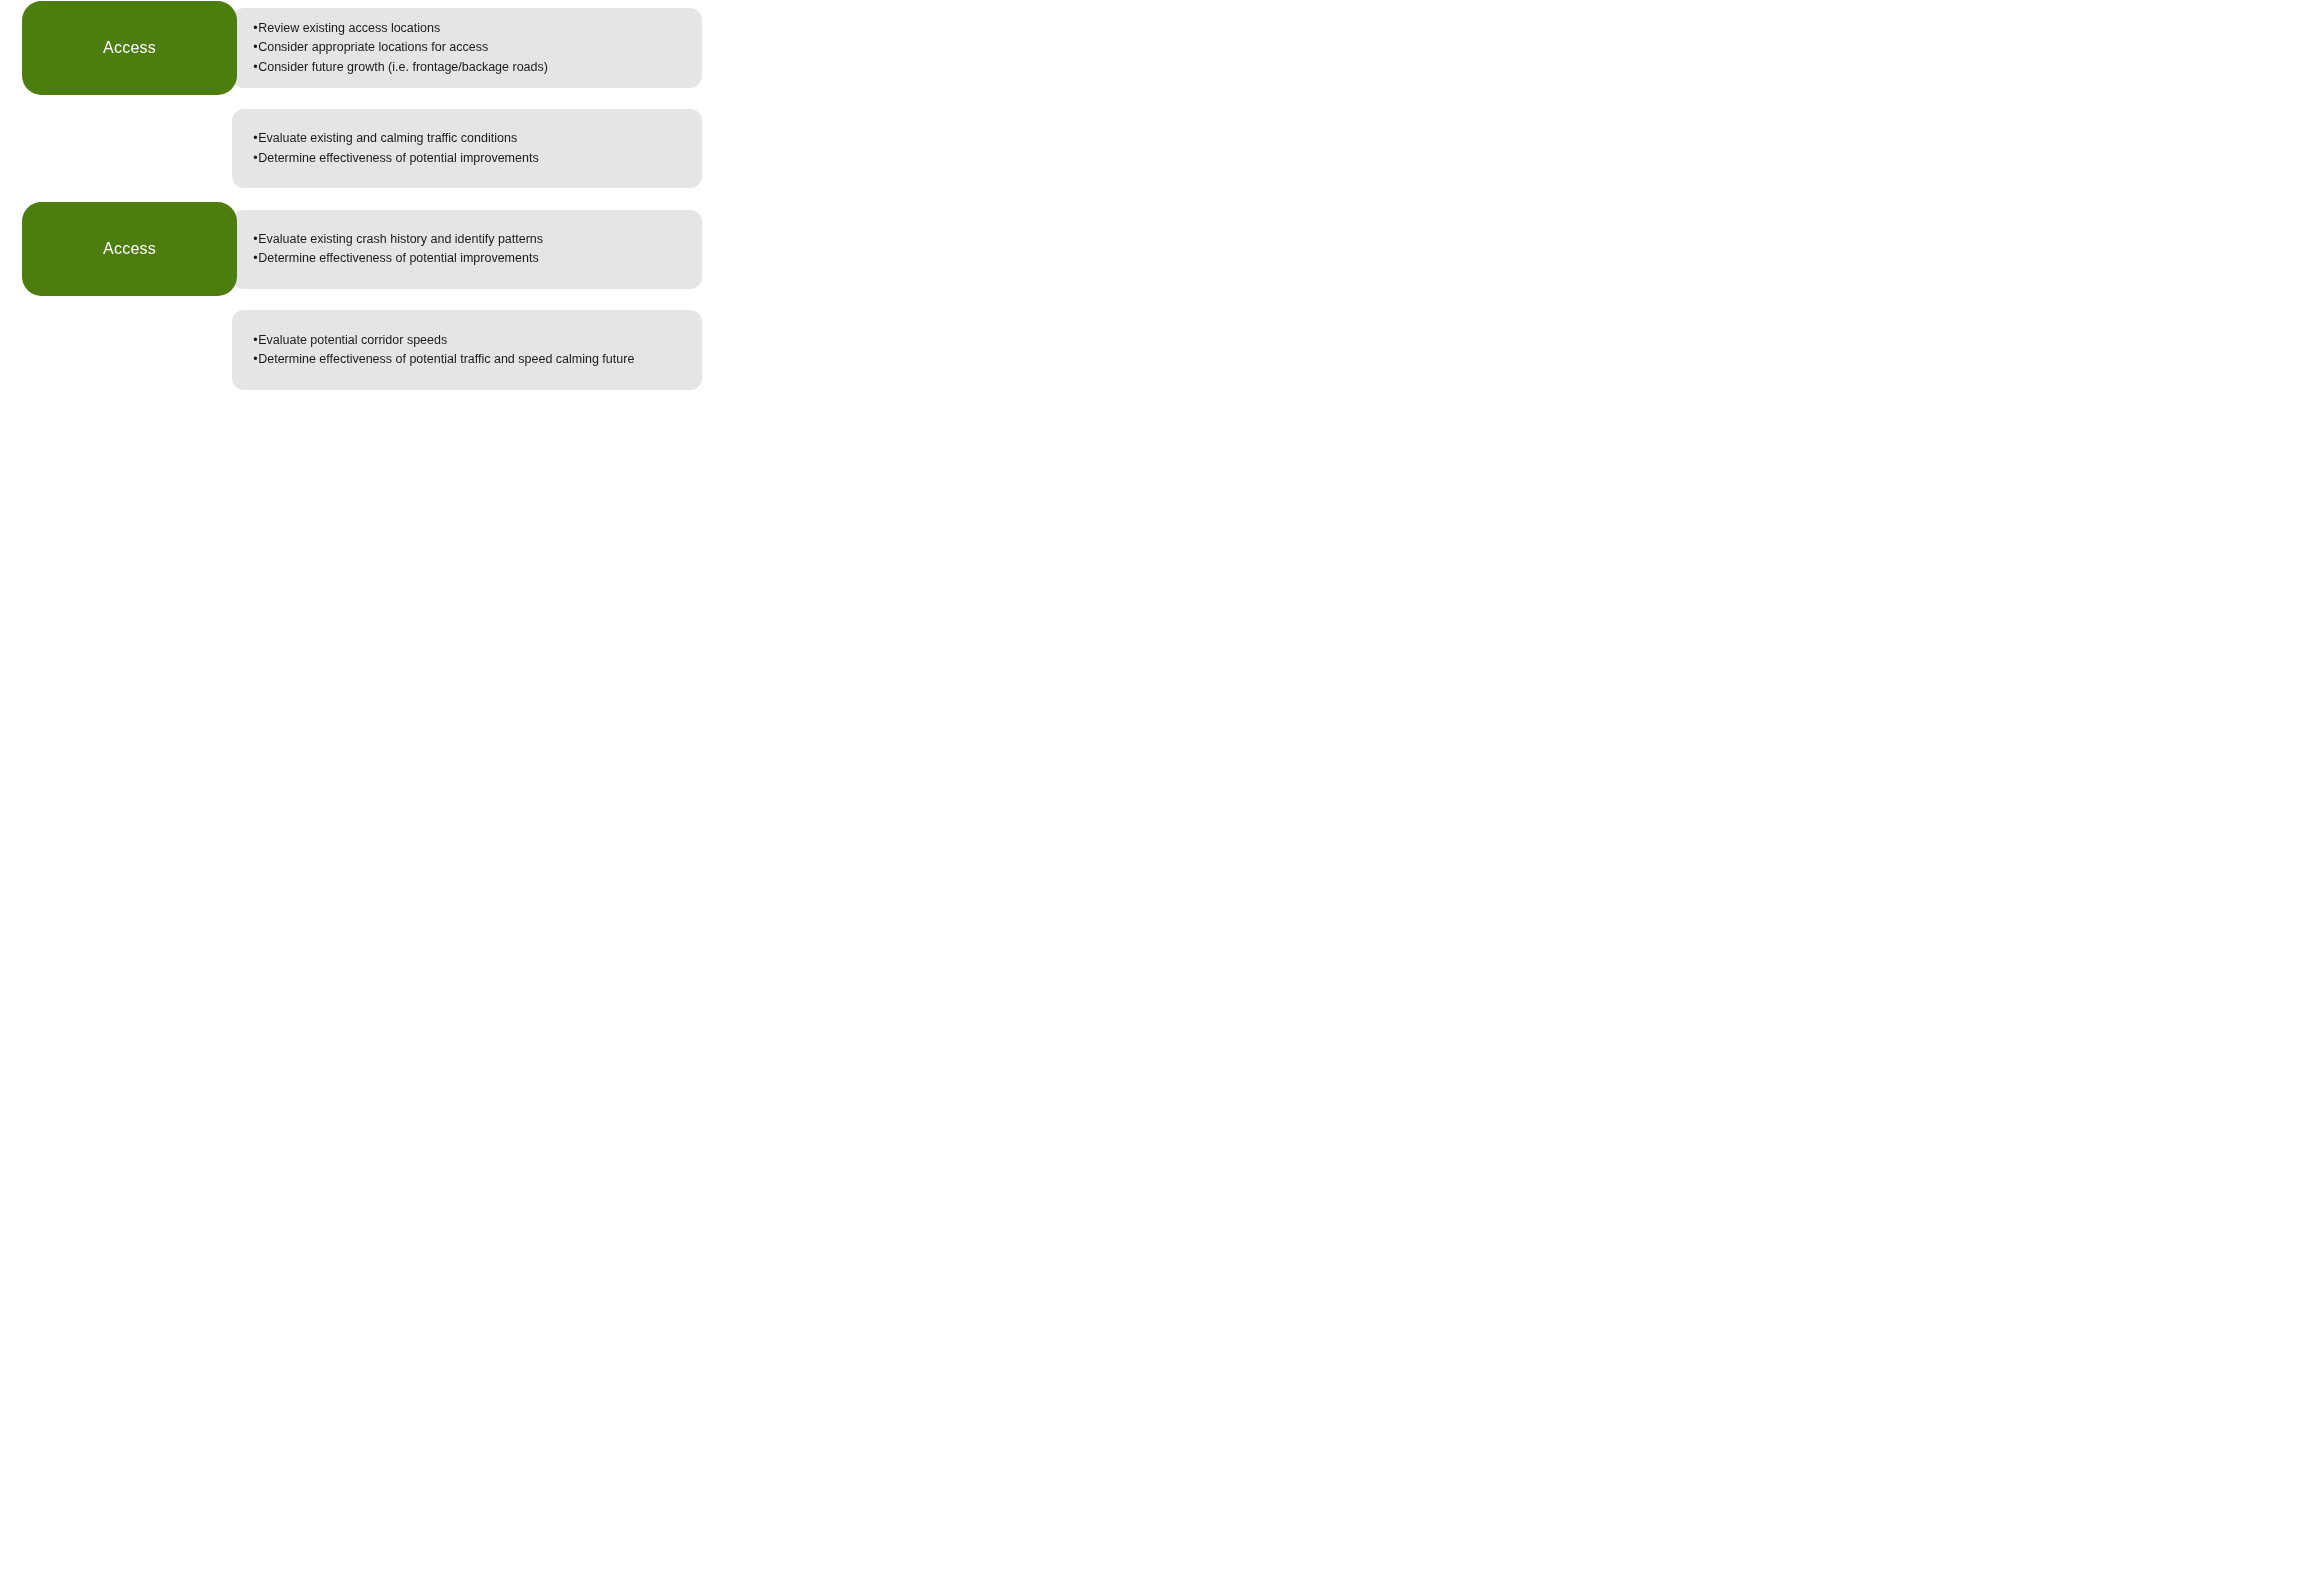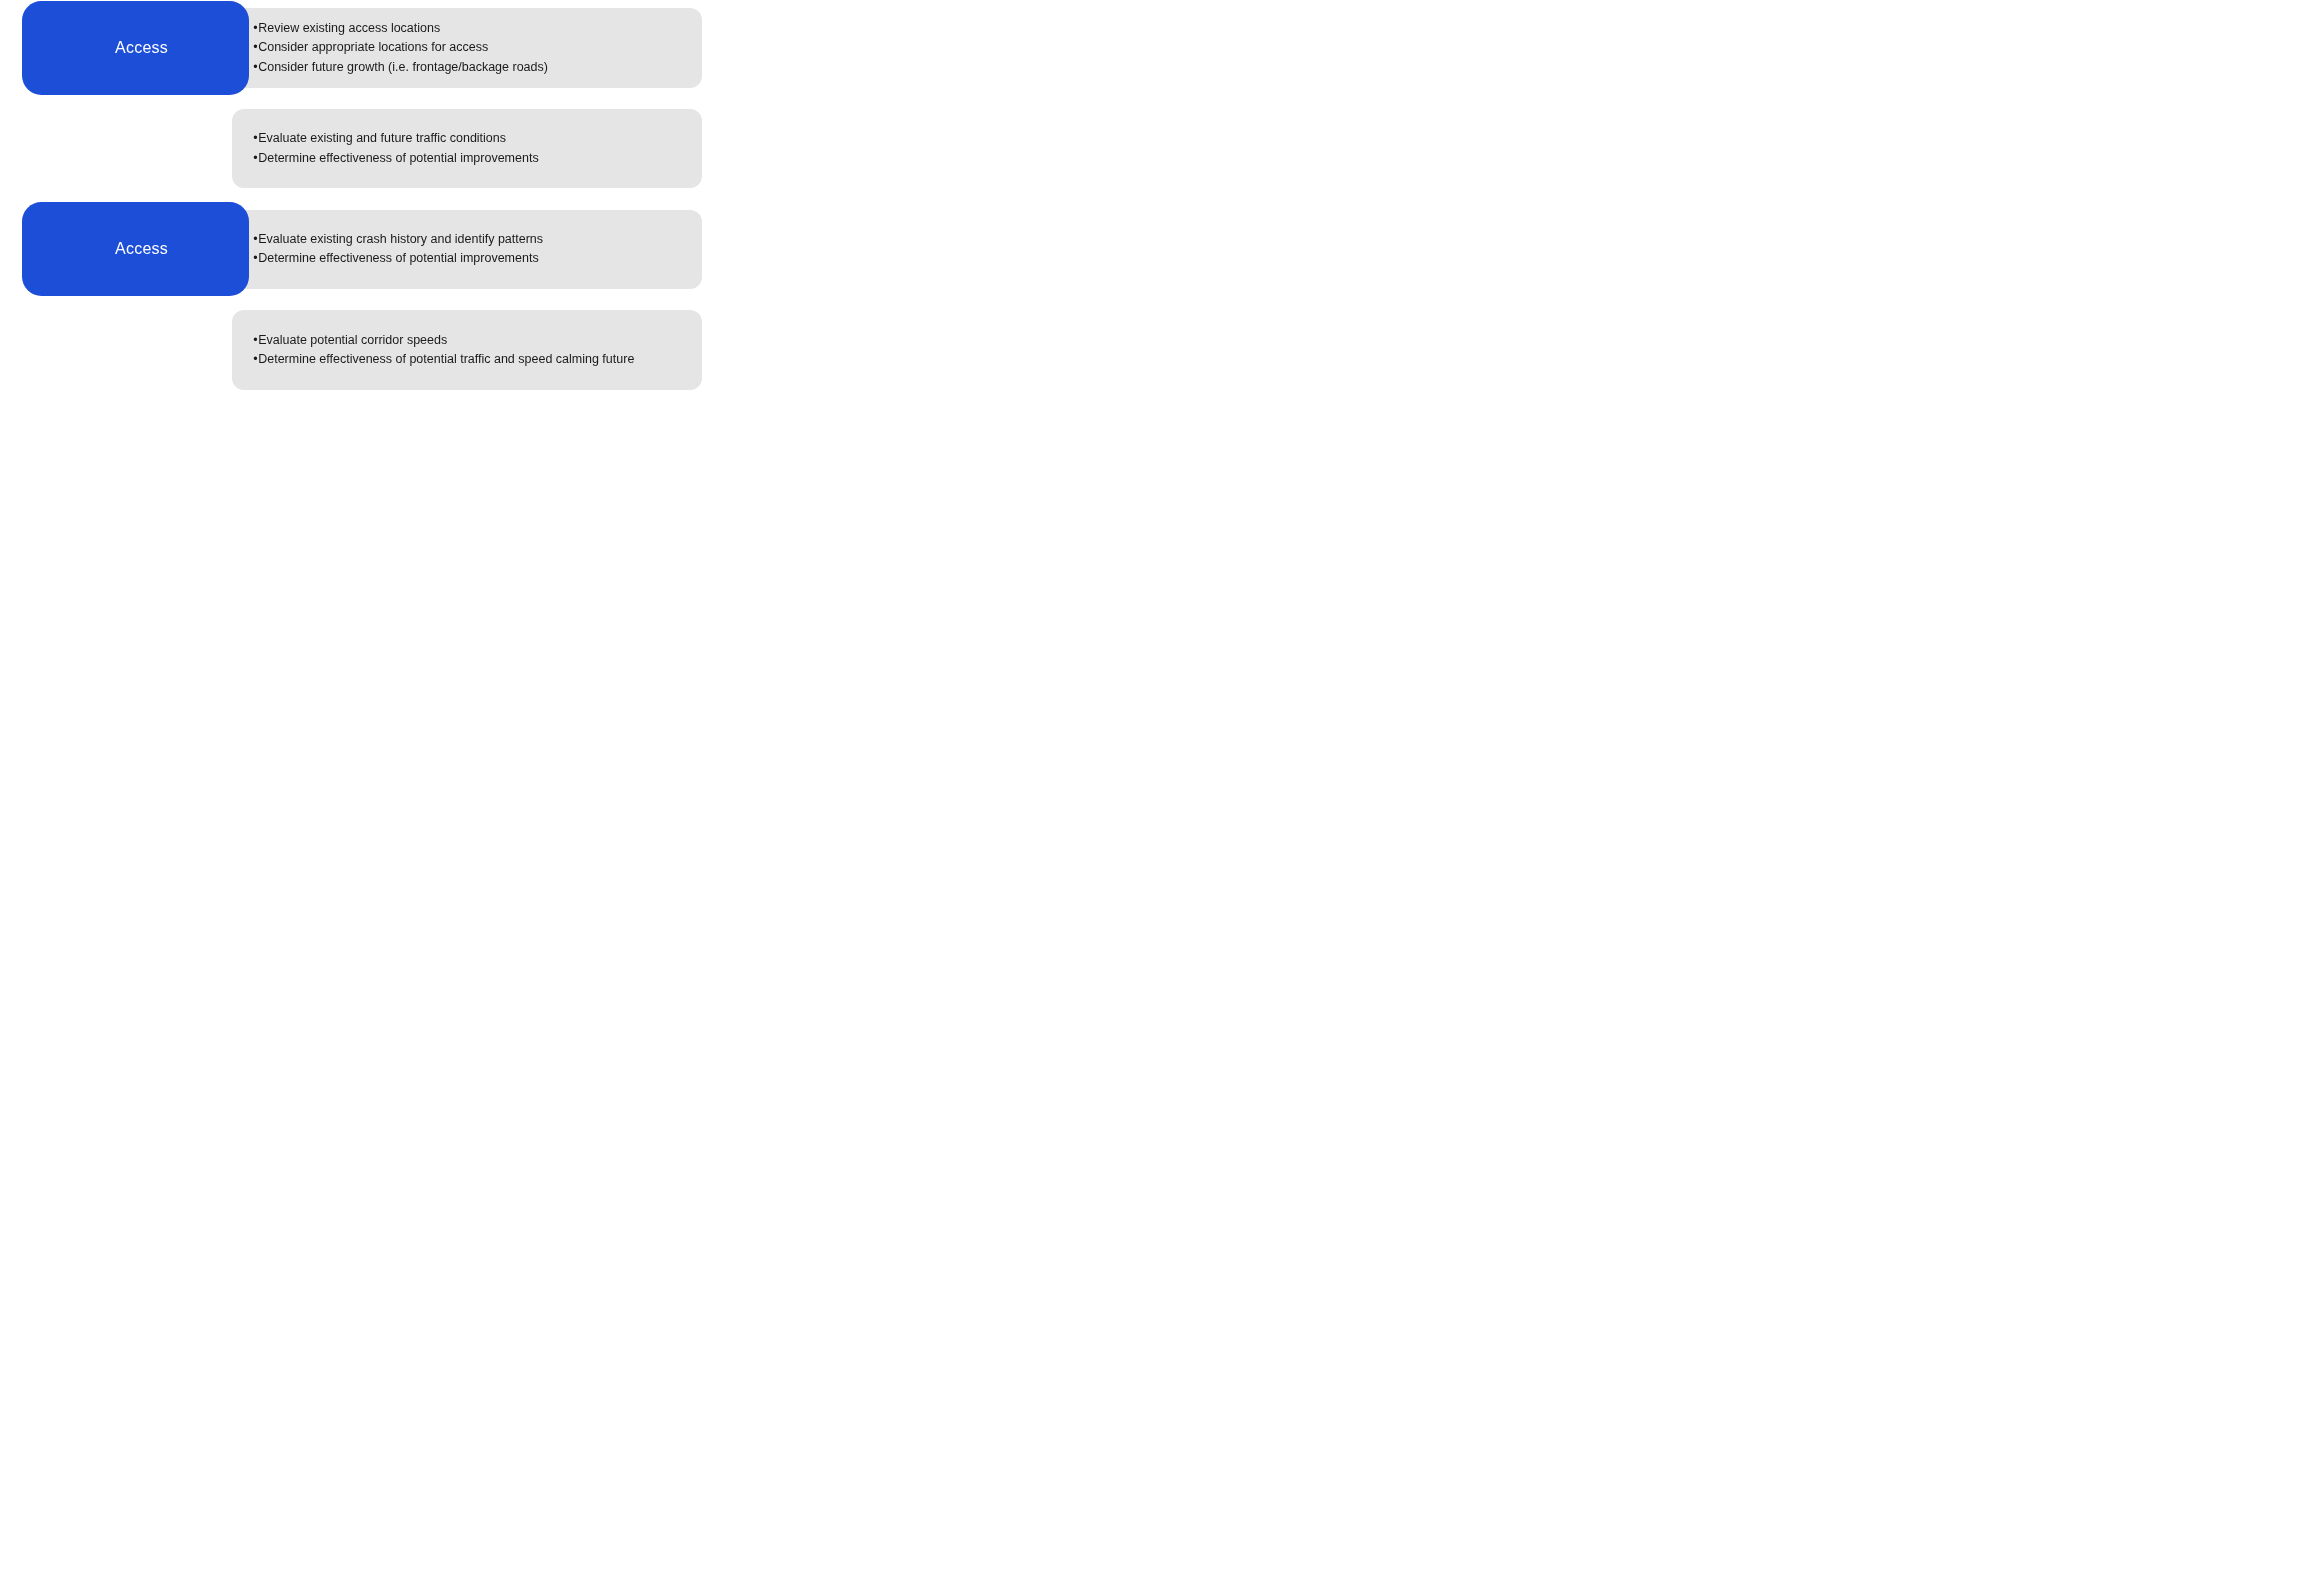--- a/index.html
+++ b/index.html
@@ -39,26 +39,25 @@
     border-radius: 12px;
     display: flex;
     align-items: center;
   }
   .label-box {
     position: absolute;
     left: 22px;
     top: 0;
     bottom: 0;
     width: 215px;
-    background: #1d4ed8;
+    background: #4d7c0f;
     border-radius: 19.5px;
     display: flex;
     align-items: center;
     justify-content: center;
-    padding-left: 12px;
   }
   .label-text {
     color: #ffffff;
     font-size: 16px;
     letter-spacing: 0.2px;
   }
   ul.bullets {
     list-style: none;
     margin: 0;
     padding: 0 18.5px 0 21.3px;
@@ -89,21 +88,21 @@
         </ul>
       </div>
       <div class="label-box">
         <span class="label-text">Access</span>
       </div>
     </div>
 
     <div class="row">
       <div class="panel">
         <ul class="bullets">
-          <li>Evaluate existing and future traffic conditions</li>
+          <li>Evaluate existing and calming traffic conditions</li>
           <li>Determine effectiveness of potential improvements</li>
         </ul>
       </div>
     </div>
 
     <div class="row">
       <div class="panel">
         <ul class="bullets">
           <li>Evaluate existing crash history and identify patterns</li>
           <li>Determine effectiveness of potential improvements</li>

